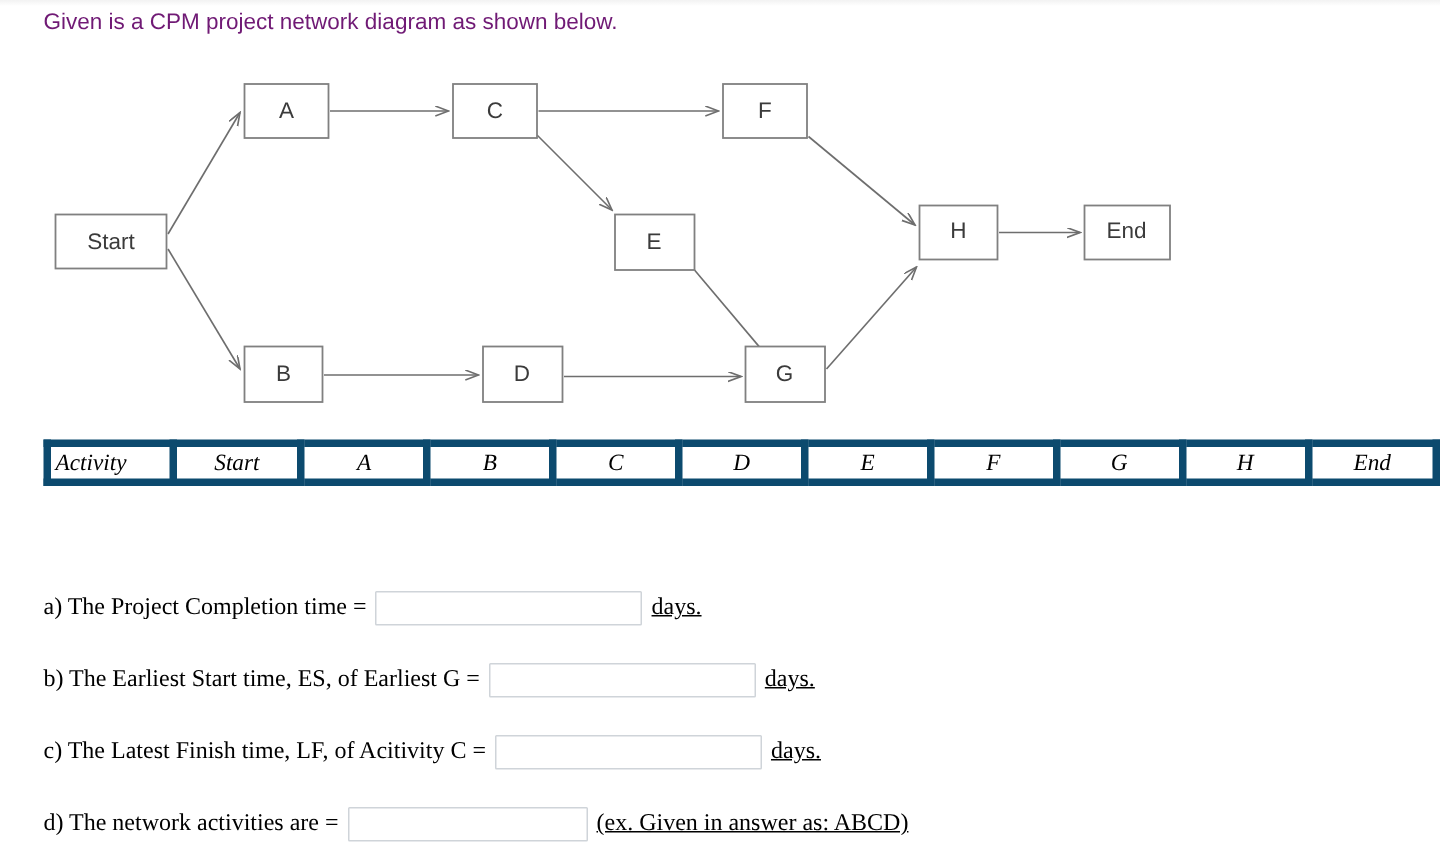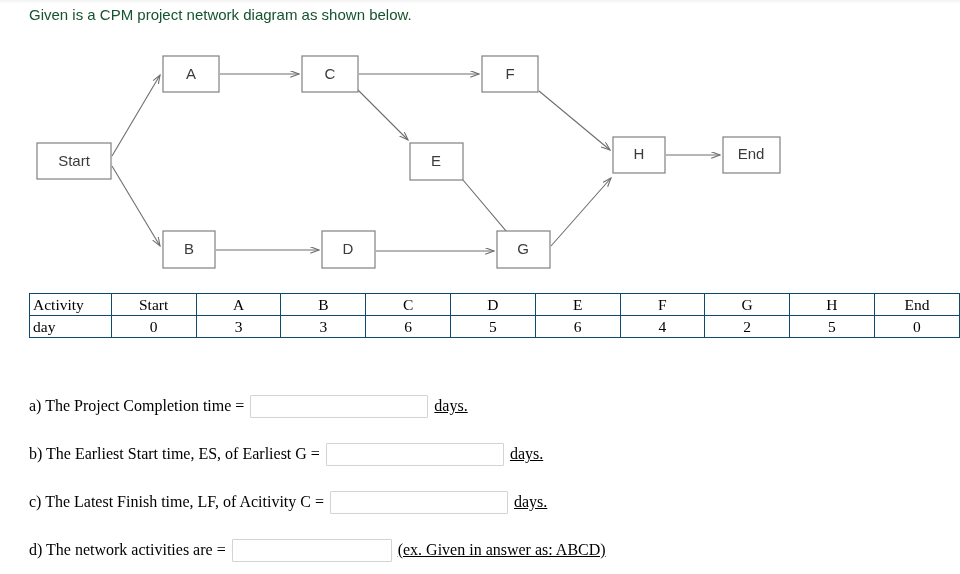--- a/index.html
+++ b/index.html
@@ -24,21 +24,21 @@
     background: linear-gradient(to bottom, #f2f2f2 0%, #ffffff 100%);
   }
 
   
   .prompt {
     position: absolute;
     left: 29px; top: 5px;
     font-family: "Liberation Sans", sans-serif;
     font-size: 15px;
     line-height: 20px;
-    color: #14532d;
+    color: #701a75;
     white-space: nowrap;
   }
 
   
   .diagram {
     position: absolute;
     left: 0; top: 34px;
     width: 960px; height: 250px;
   }
   .diagram svg { display: block; }
@@ -54,26 +54,27 @@
     position: absolute;
     left: 29px; top: 293px;
   }
   table.cpm {
     border-collapse: collapse;
     font-family: "Liberation Serif", serif;
     font-size: 15.5px;
     color: #000;
   }
   table.cpm td, table.cpm th {
-    border: 1px solid #0c4a6e;
+    border: 5px solid #0c4a6e;
     height: 21px;
     padding: 0 4px;
     font-weight: normal;
     text-align: center;
     line-height: 21px;
+    font-style: italic;
   }
   table.cpm td.rowhead, table.cpm th.rowhead {
     text-align: left;
     width: 74px;
     padding-left: 3px;
   }
   table.cpm td.cell { width: 77px; }
 
   
   .questions {
@@ -183,33 +184,20 @@
         <td class="cell">A</td>
         <td class="cell">B</td>
         <td class="cell">C</td>
         <td class="cell">D</td>
         <td class="cell">E</td>
         <td class="cell">F</td>
         <td class="cell">G</td>
         <td class="cell">H</td>
         <td class="cell">End</td>
       </tr>
-      <tr>
-        <td class="rowhead">day</td>
-        <td class="cell">0</td>
-        <td class="cell">3</td>
-        <td class="cell">3</td>
-        <td class="cell">6</td>
-        <td class="cell">5</td>
-        <td class="cell">6</td>
-        <td class="cell">4</td>
-        <td class="cell">2</td>
-        <td class="cell">5</td>
-        <td class="cell">0</td>
-      </tr>
     </tbody>
   </table>
 </div>
 
 <div class="questions">
 
   <div class="q-row r0">
     <span class="q-text">a) The Project Completion time =</span><input class="ans-box w-a" type="text" value="" style=""><span class="q-suffix">days.</span>
   </div>
 

